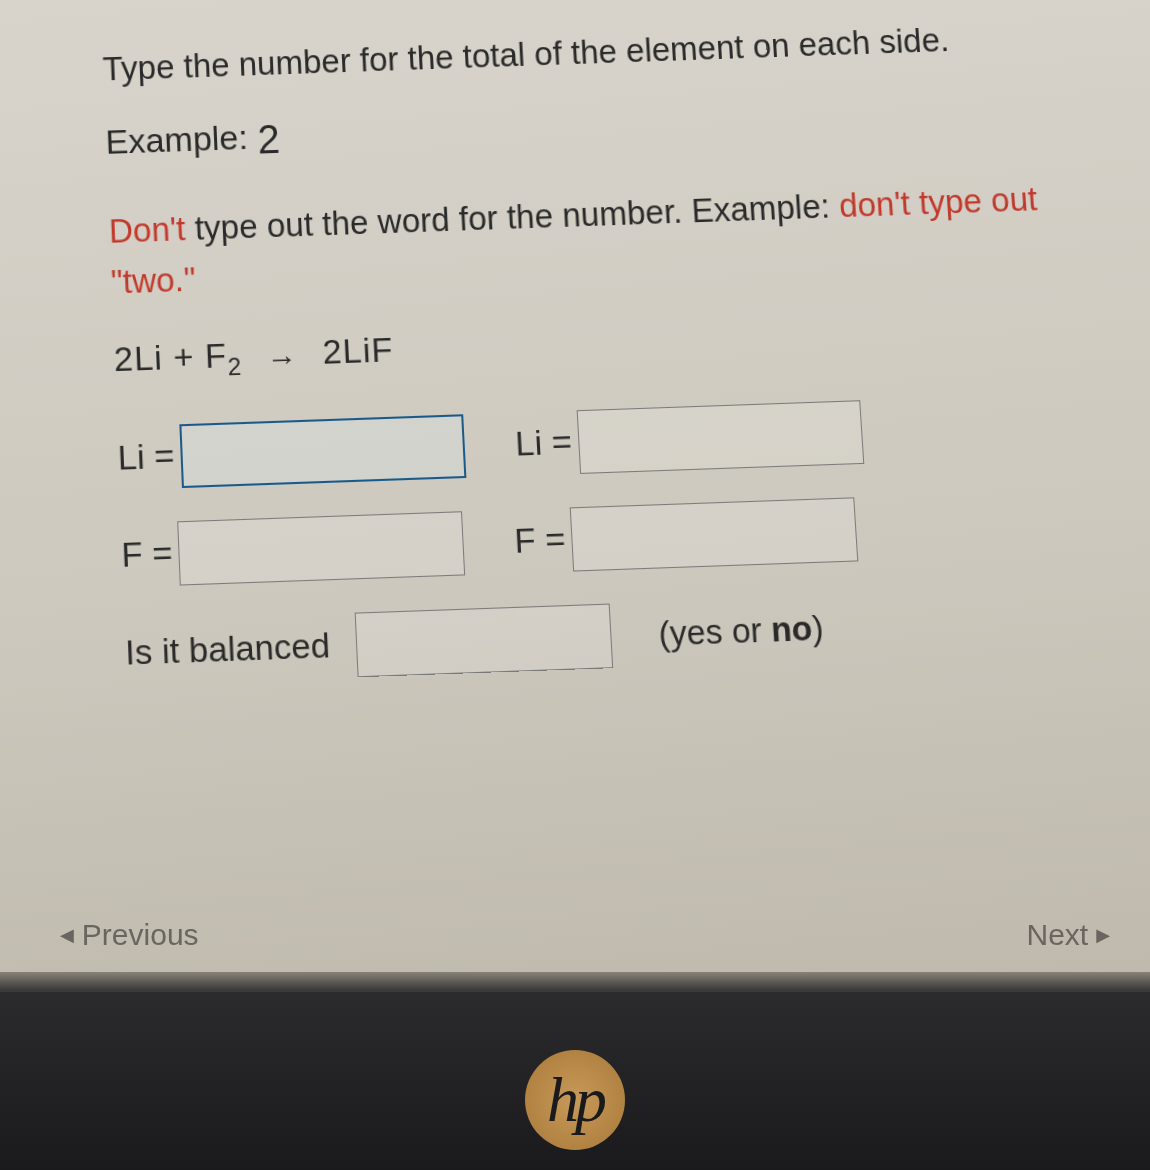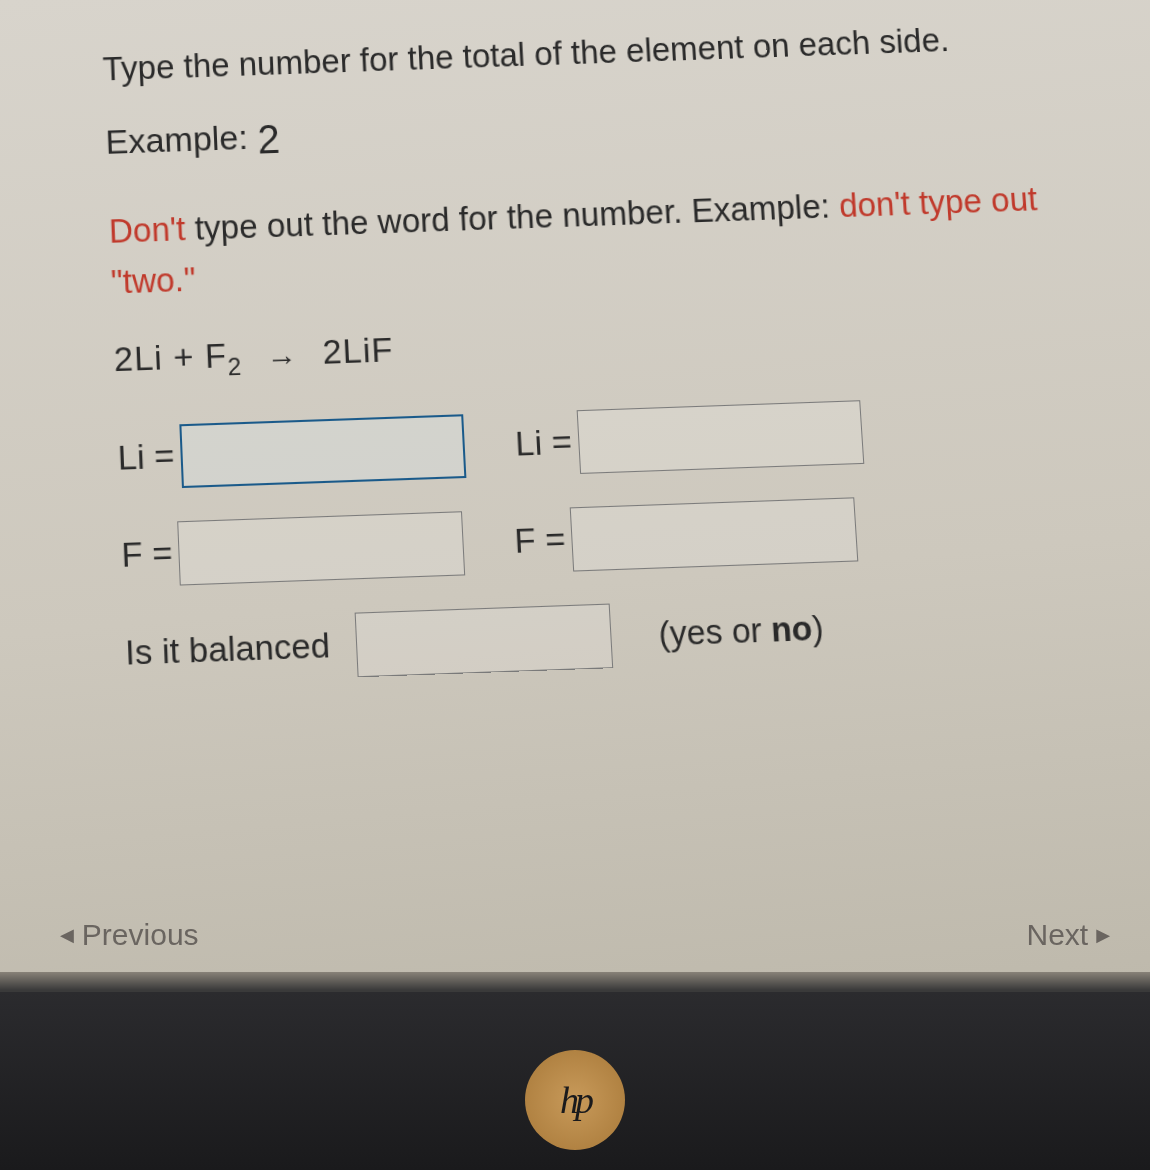--- a/index.html
+++ b/index.html
@@ -151,21 +151,21 @@
       transform: translateX(-50%);
       width: 100px;
       height: 100px;
       border-radius: 50%;
       background: radial-gradient(circle, #c89a5a 0%, #a77838 100%);
       display: flex;
       align-items: center;
       justify-content: center;
       font-style: italic;
       font-family: Georgia, serif;
-      font-size: 38px;
+      font-size: 64px;
       color: #1a1a1c;
       letter-spacing: -4px;
     }
     .divider-line {
       position: absolute;
       bottom: 180px;
       left: 0;
       right: 0;
       height: 18px;
       background: linear-gradient(180deg, #888278 0%, #3a3a3a 100%);

